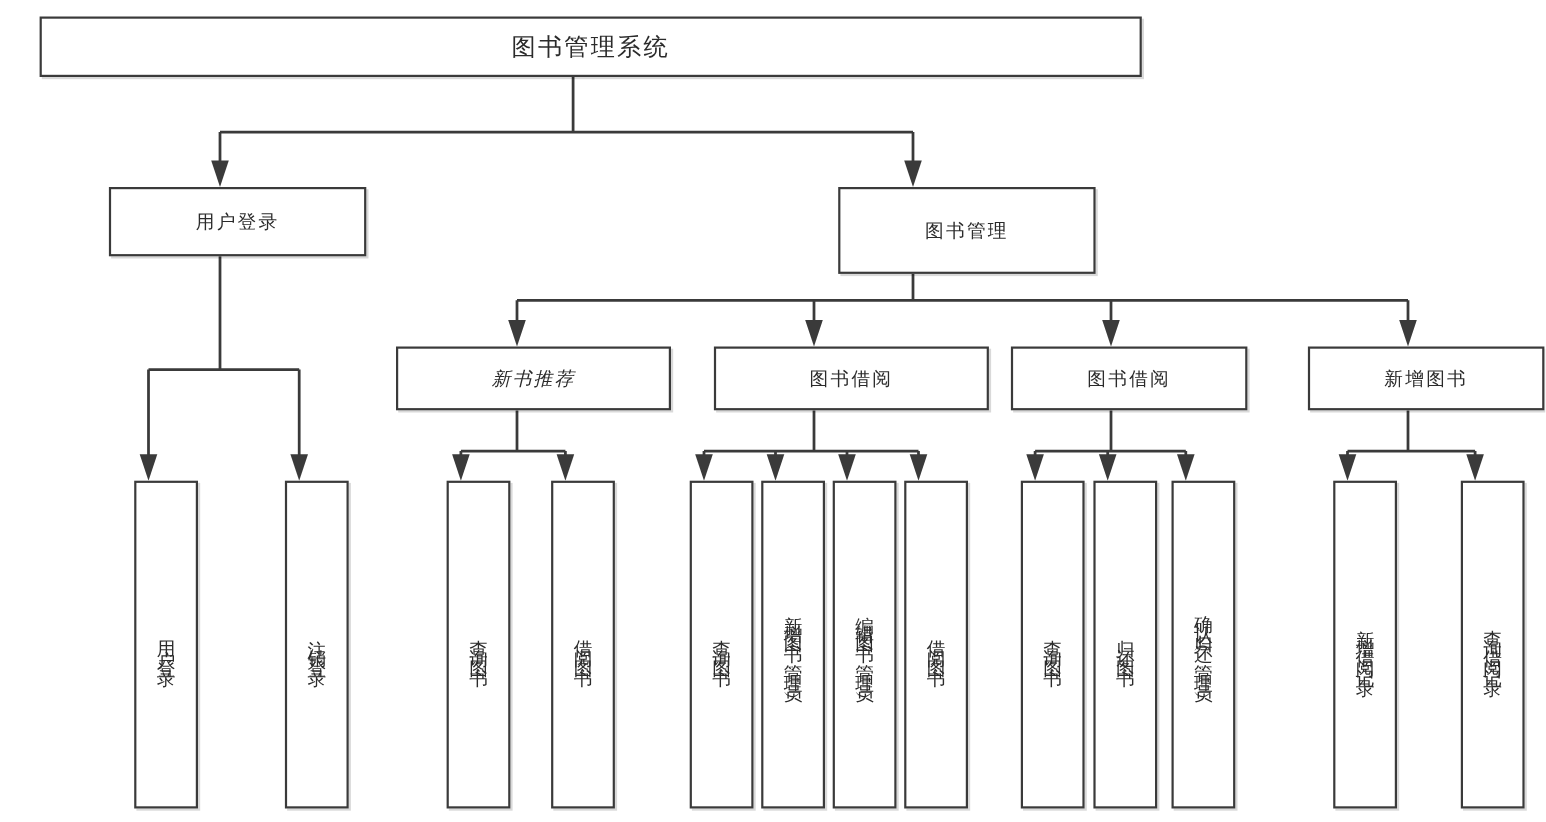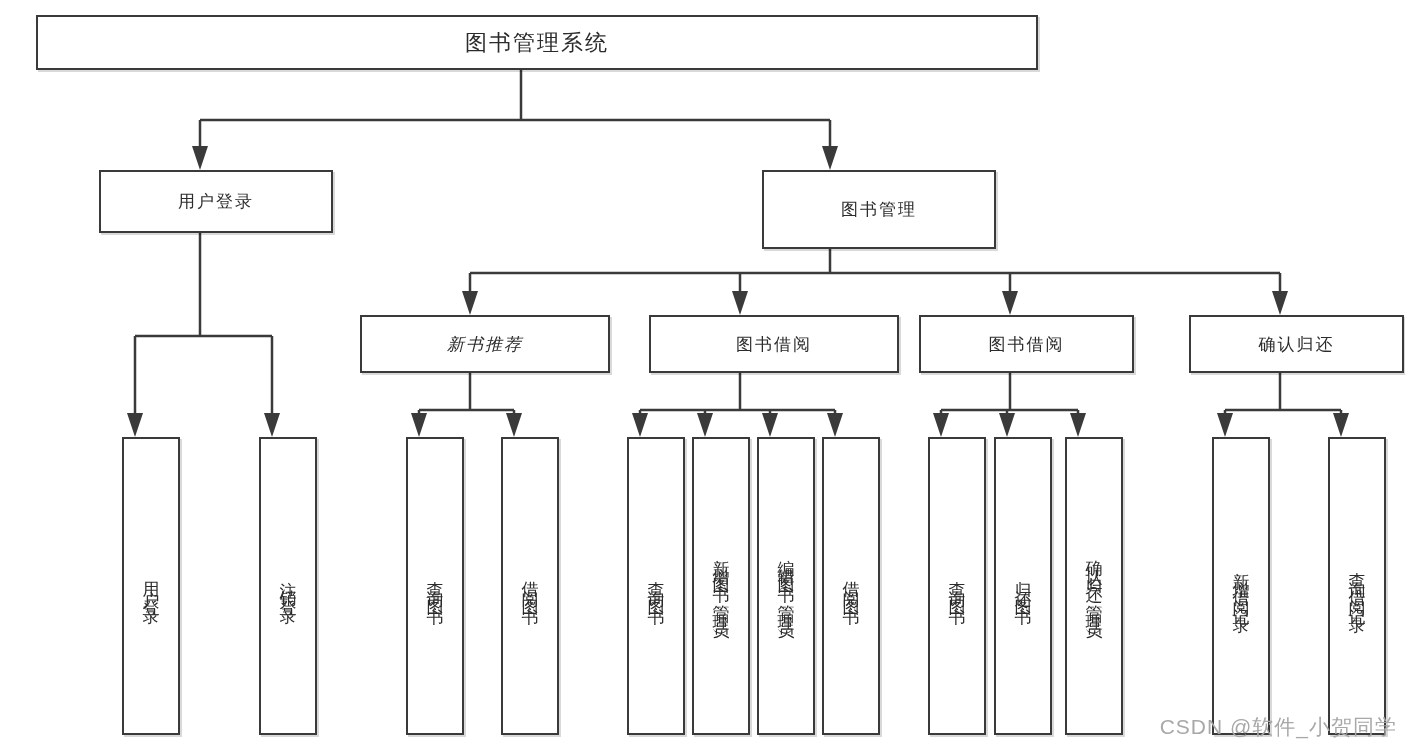--- a/index.html
+++ b/index.html
@@ -124,21 +124,21 @@
   <div class="box" style="left:344px; top:315px; width:250px; height:58px;font-style:italic;">
     <span class="lbl">新书推荐</span>
   </div>
   <div class="box" style="left:633px; top:315px; width:250px; height:58px;">
     <span class="lbl">图书借阅</span>
   </div>
   <div class="box" style="left:903px; top:315px; width:215px; height:58px;">
     <span class="lbl">图书借阅</span>
   </div>
   <div class="box" style="left:1173px; top:315px; width:215px; height:58px;">
-    <span class="lbl">确认归还</span>
+    <span class="lbl">新增图书</span>
   </div>
 
   <div class="box v" style="left:106px; top:437px; width:58px; height:298px;">
     <span class="lbl">用户登录</span>
   </div>
   <div class="box v" style="left:243px; top:437px; width:58px; height:298px;">
     <span class="lbl">注销登录</span>
   </div>
 
   <div class="box v" style="left:390px; top:437px; width:58px; height:298px;">
@@ -171,15 +171,14 @@
     <span class="lbl">确认归还（管理员）</span>
   </div>
 
   <div class="box v" style="left:1196px; top:437px; width:58px; height:298px;">
     <span class="lbl">新增借阅记录</span>
   </div>
   <div class="box v" style="left:1312px; top:437px; width:58px; height:298px;">
     <span class="lbl">查询借阅记录</span>
   </div>
 
-  <div class="watermark">CSDN @软件_小贺同学</div>
 
 </div>
 
 </body></html>

